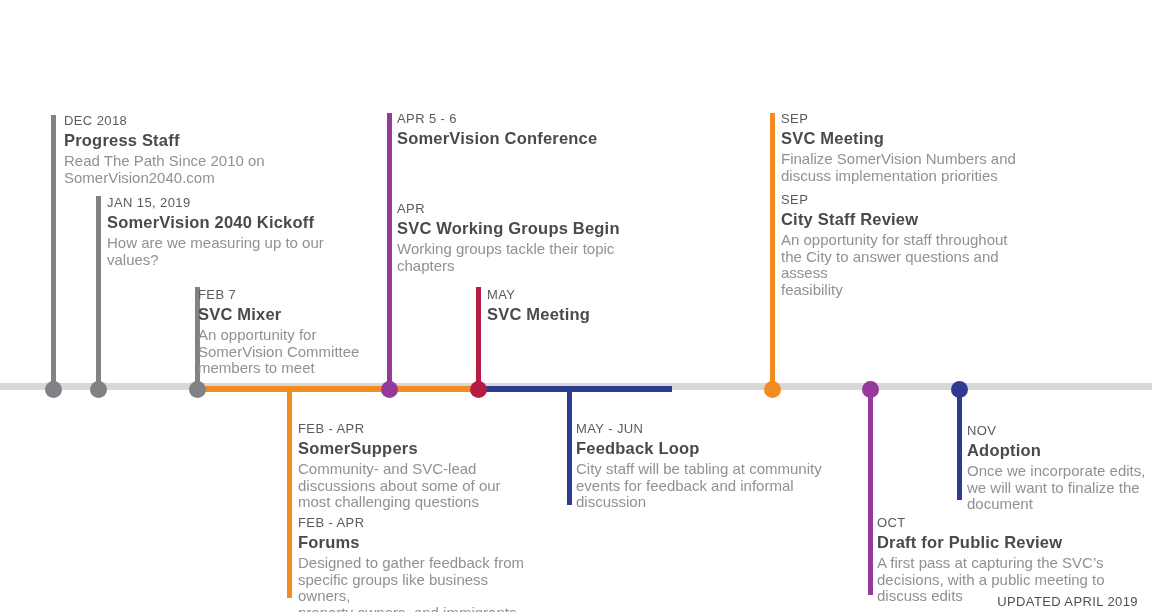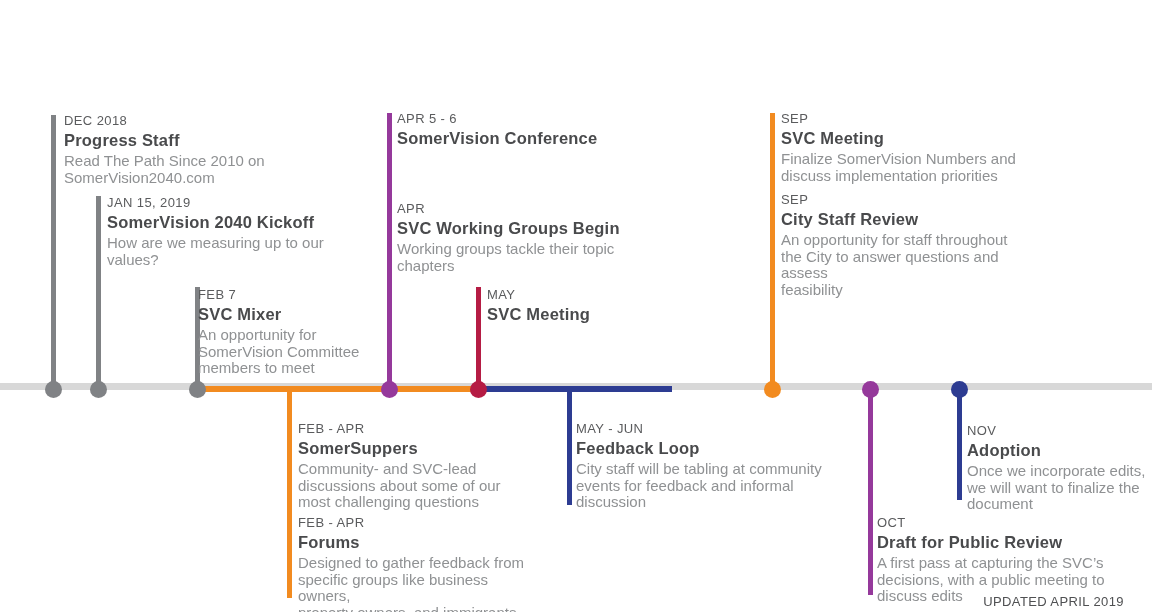--- a/index.html
+++ b/index.html
@@ -44,21 +44,21 @@
   .ev-wg{left:397px;top:201px;}
   .ev-maymeet{left:487px;top:287px;width:210px;}
   .ev-sepmeet{left:781px;top:111px;}
   .ev-staff{left:781px;top:192px;}
   .ev-suppers{left:298px;top:421px;width:220px;}
   .ev-forums{left:298px;top:515px;width:240px;}
   .ev-feedback{left:576px;top:421px;width:250px;}
   .ev-oct{left:877px;top:515px;width:240px;}
   .ev-nov{left:967px;top:423px;width:185px;}
   
-  .footer{position:absolute;right:28px;top:594px;font-size:13px;color:#4f5052;letter-spacing:.4px;}
+  .footer{position:absolute;right:14px;top:594px;font-size:13px;color:#4f5052;letter-spacing:.4px;}
 </style>
 </head>
 <body>
 
 <div class="canvas">
 
   <div class="track"></div>
   <div class="range r-febapr" style="--c: #f28b20;"></div>
   <div class="range r-mayjun" style="--c: #2d3c92;"></div>
 

